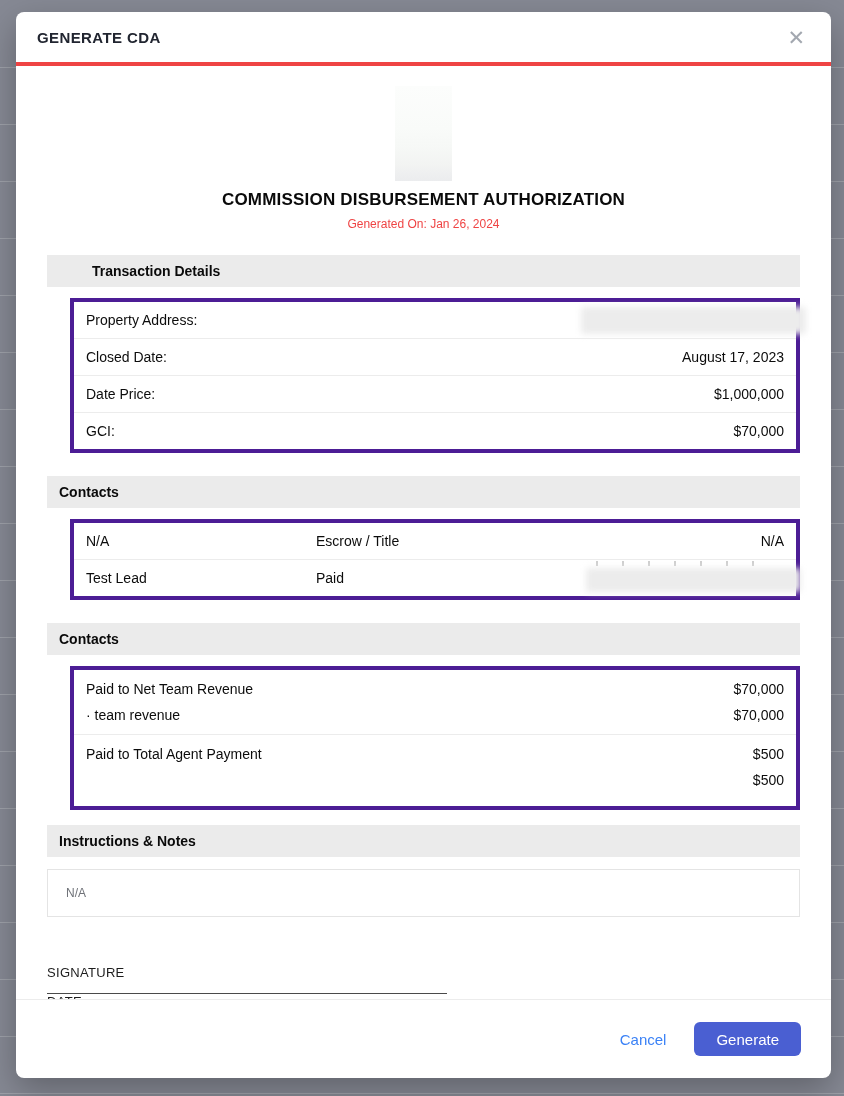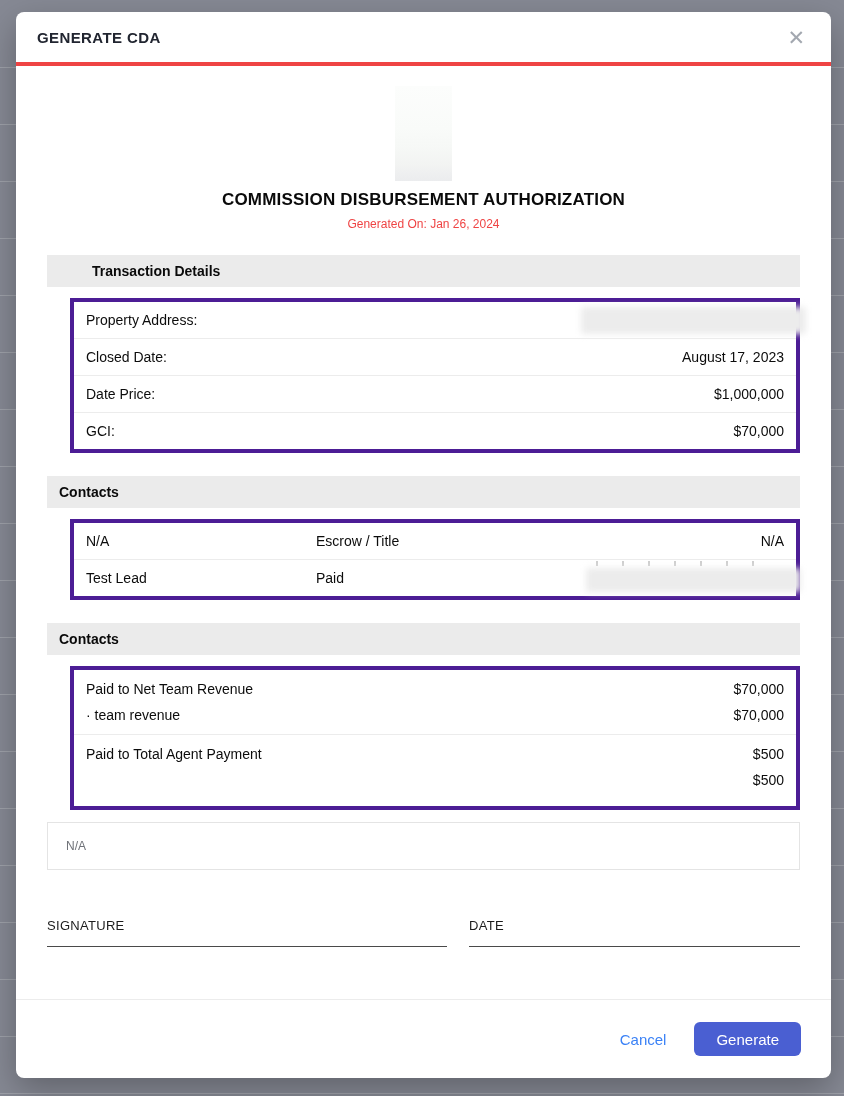--- a/index.html
+++ b/index.html
@@ -72,21 +72,21 @@
   .prow { padding:6px 12px; border-top:1px solid #ececec; font-size:14px; }
   .prow:first-child { border-top:none; }
   .prow:last-child { padding-bottom:13px; }
   .pline { display:flex; line-height:26px;text-align:right; }
   .pline .amt { margin-left:auto; }
   .notes-box {
     border:1px solid #e4e4e4; margin-top:12px; height:46px;
     display:flex; align-items:center; padding:0 18px;
   }
   .notes-text { font-size:12px; color:#6f7278; }
-  .sig-row { display:flex; margin-top:48px; }
+  .sig-row { display:flex; margin-top:48px;flex-direction:column; }
   .sig-col-signature { width:400px; margin-right:22px; }
   .sig-col-date { flex:1 1 auto; }
   .sig-label { font-size:13px; color:#1c1c1c; letter-spacing:0.3px; }
   .sig-line { border-bottom:1px solid #4a4a4a; margin-top:13px; }
   .modal-footer {
     flex:0 0 78px; border-top:1px solid #ececec;
     display:flex; align-items:center; justify-content:flex-end;
     padding:0 30px; gap:22px;
   }
   .btn-cancel {
@@ -170,20 +170,21 @@
           <span>Paid to Total Agent Payment</span>
           <span class="amt">$500</span>
         </div>
         <div class="pline">
           <span></span>
           <span class="amt">$500</span>
         </div>
       </div>
     </div>
 
+    <div class="band notes-band">Instructions &amp; Notes</div>
     <div class="notes-box">
       <span class="notes-text">N/A</span>
     </div>
 
     <div class="sig-row">
       <div class="sig-col-signature">
         <div class="sig-label">SIGNATURE</div>
         <div class="sig-line"></div>
       </div>
       <div class="sig-col-date">

